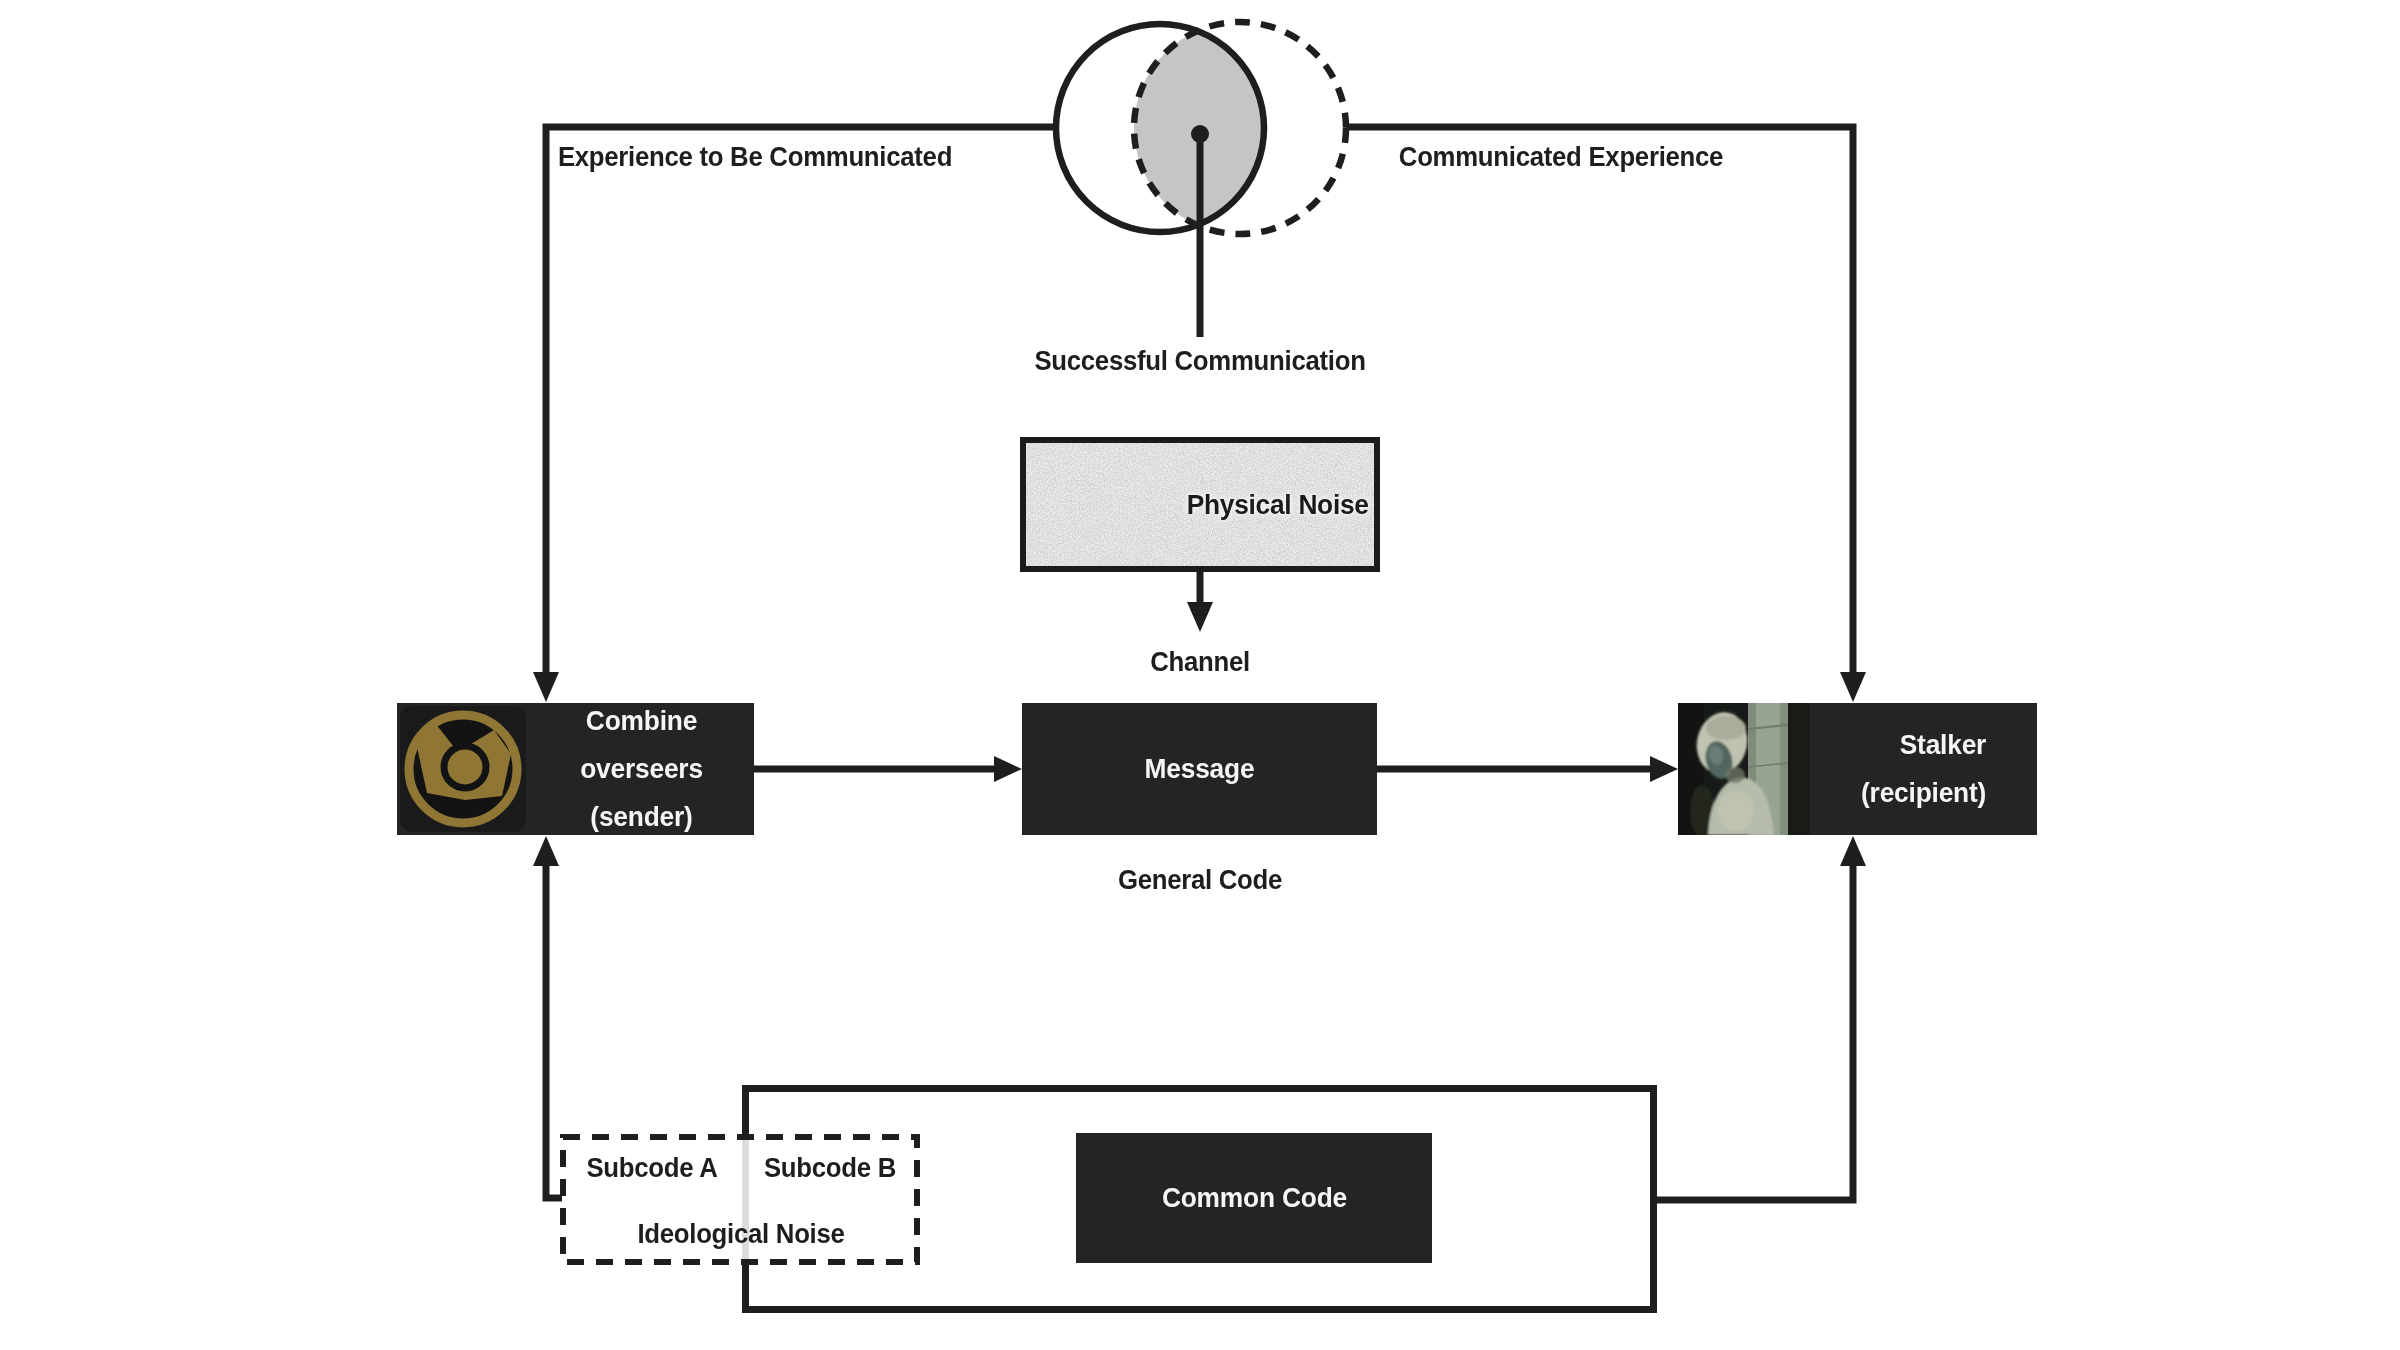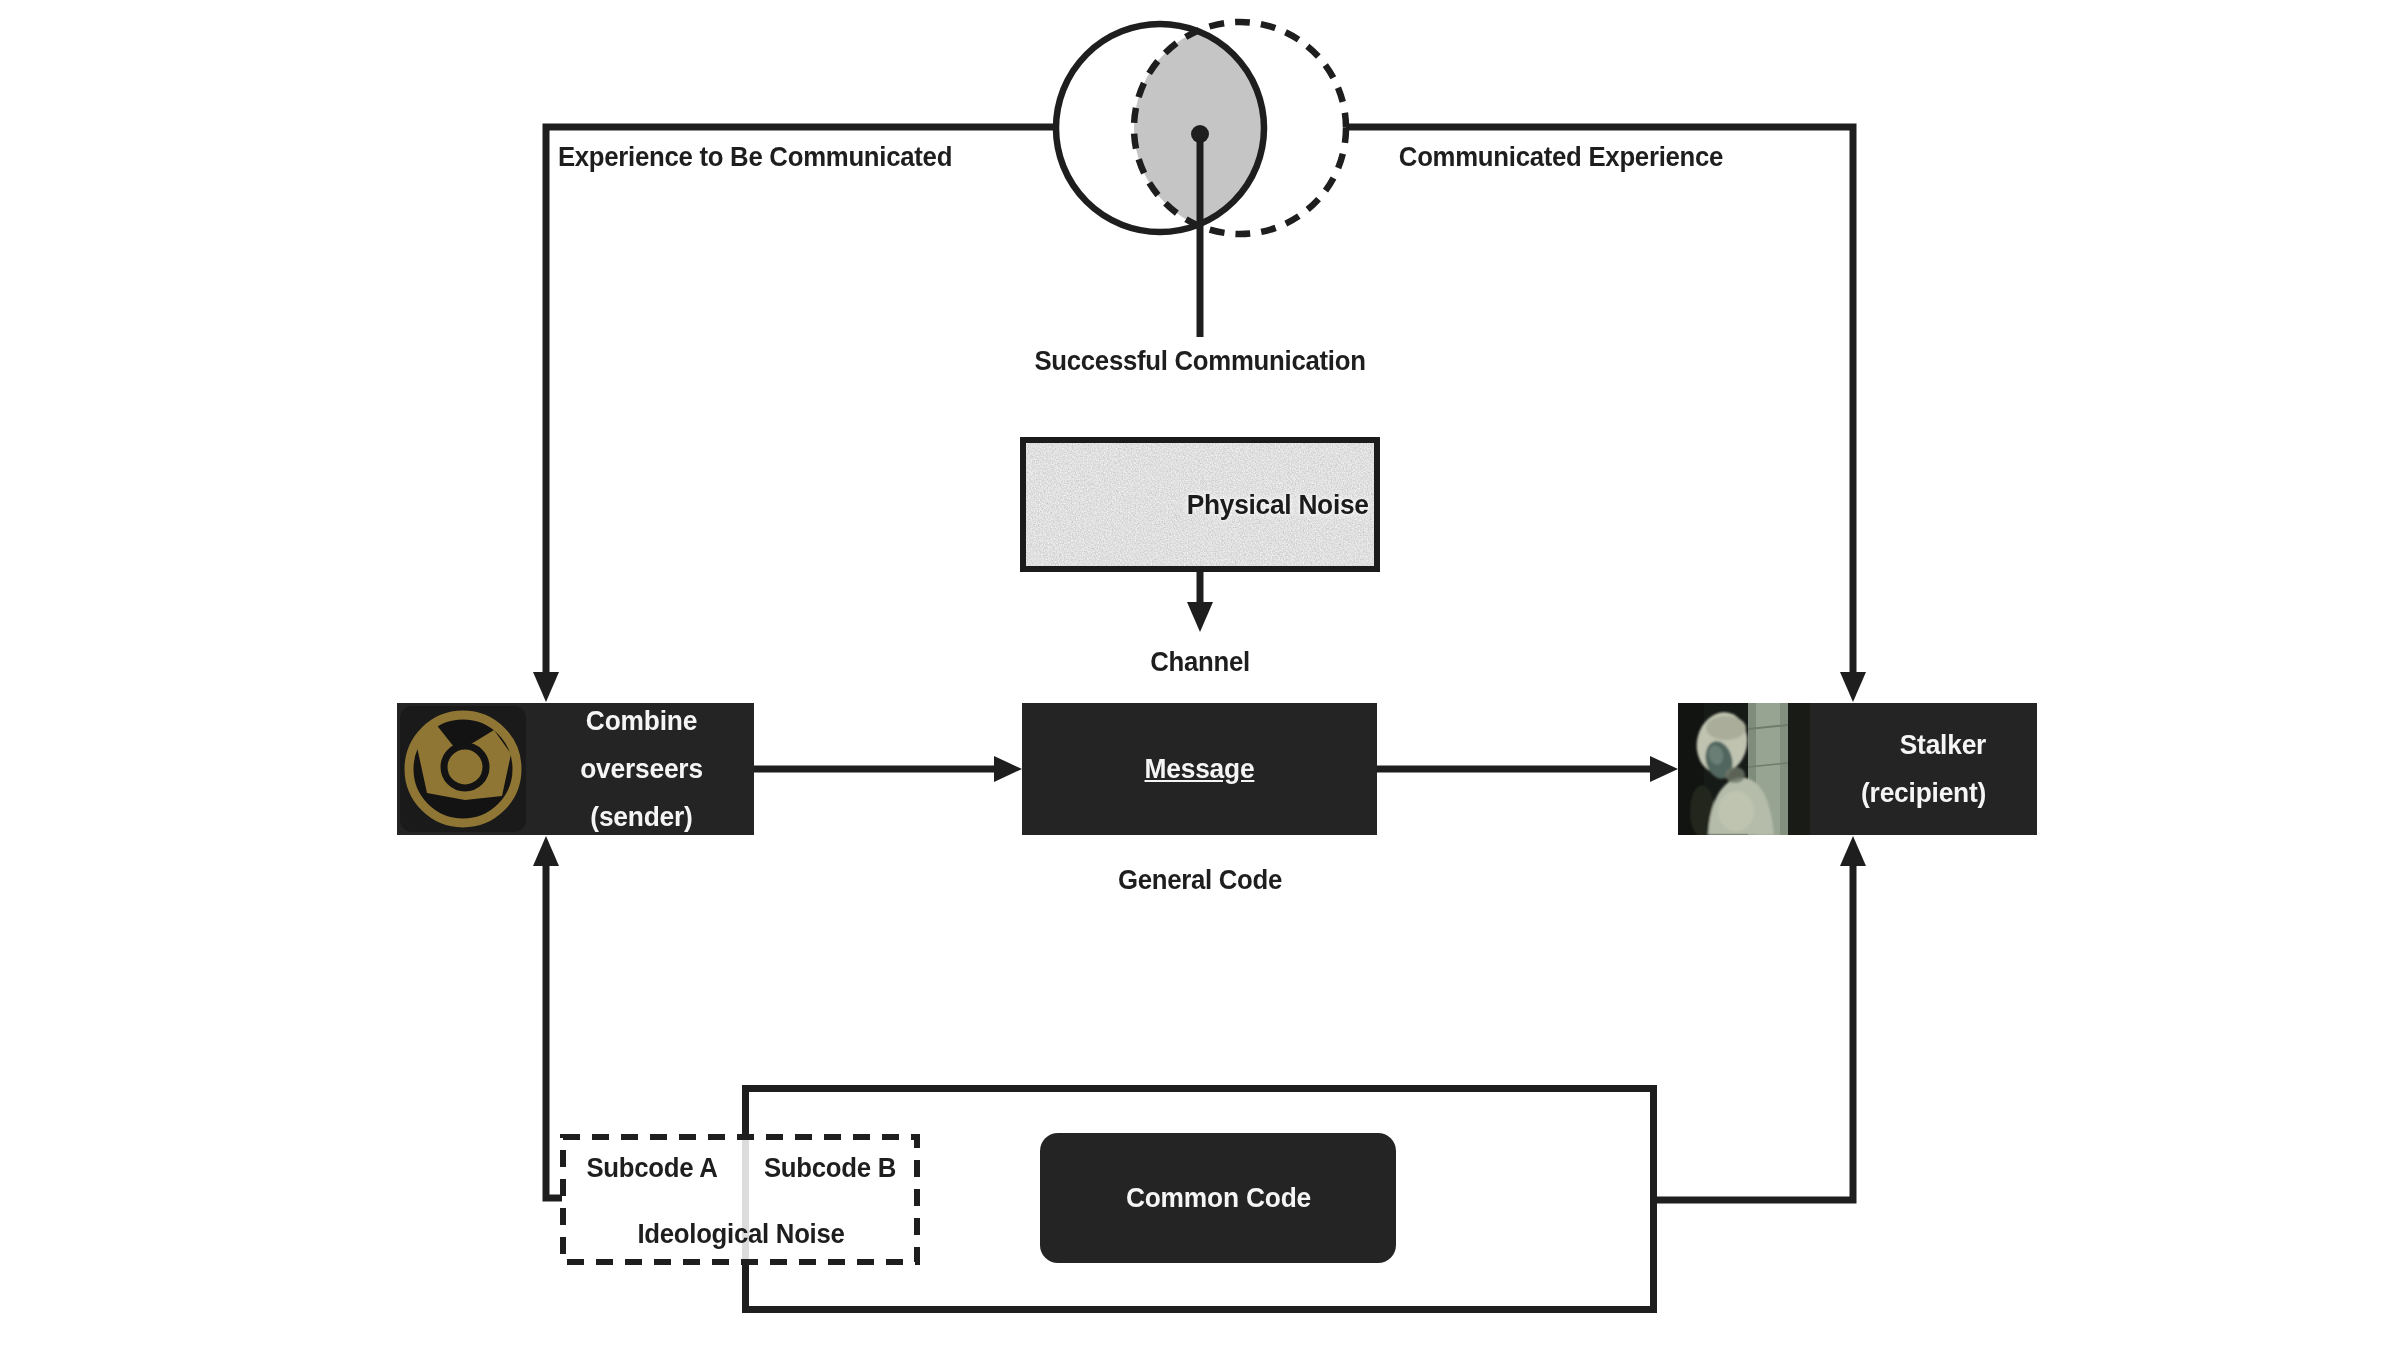--- a/index.html
+++ b/index.html
@@ -126,21 +126,21 @@
       <circle cx="68" cy="64" r="21" fill="#8f7634" stroke="#131313" stroke-width="7"></circle>
     </svg>
     <div class="text-cell">
       <div class="two-line">
         <div>Combine overseers</div>
         <div>(sender)</div>
       </div>
     </div>
   </div>
 
-  <div class="dbox" style="left:1022px;top:703px;width:355px;height:132px;text-decoration:underline;">
+  <div class="dbox" style="left:1022px;top:703px;width:355px;height:132px;">
     <span class="two-line">Message</span>
   </div>
 
   <div class="dbox" style="left:1678px;top:703px;width:359px;height:132px;justify-content:flex-start;text-align:right;">
     <svg class="icon-cell" width="132" height="132" viewBox="0 0 132 132">
       <defs>
           <filter id="soften">
             <feGaussianBlur stdDeviation="0.8"></feGaussianBlur>
           </filter>
         </defs>
@@ -166,21 +166,21 @@
     <div class="text-cell">
       <div class="two-line">
         <div>Stalker</div>
         <div>(recipient)</div>
       </div>
     </div>
   </div>
 
   <div class="lbl" style="left:1200px;top:880px;">General Code</div>
 
-  <div class="dbox" style="left:1040px;top:1133px;width:356px;height:130px;border-radius:18px;">
+  <div class="dbox" style="left:1076px;top:1133px;width:356px;height:130px;">
     <span class="two-line">Common Code</span>
   </div>
 
   <div class="lbl" style="left:652px;top:1168px;">Subcode A</div>
   <div class="lbl" style="left:830px;top:1168px;">Subcode B</div>
   <div class="lbl" style="left:741px;top:1234px;">Ideological Noise</div>
 
 </div>
 
 </body></html>

